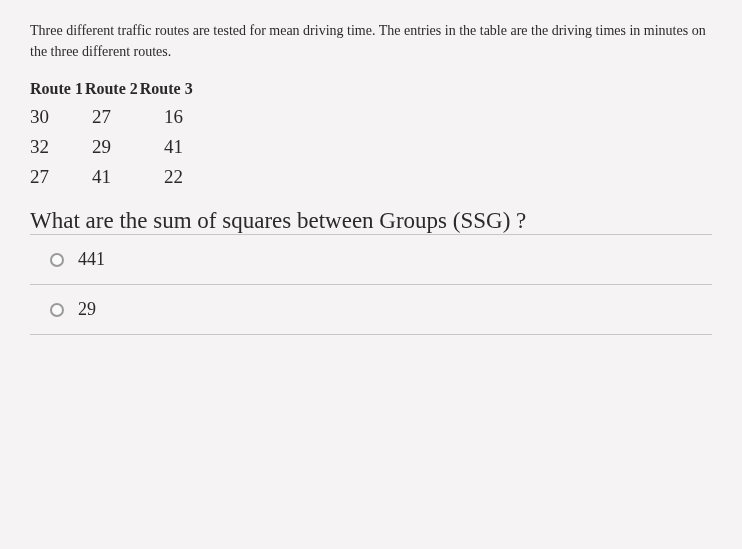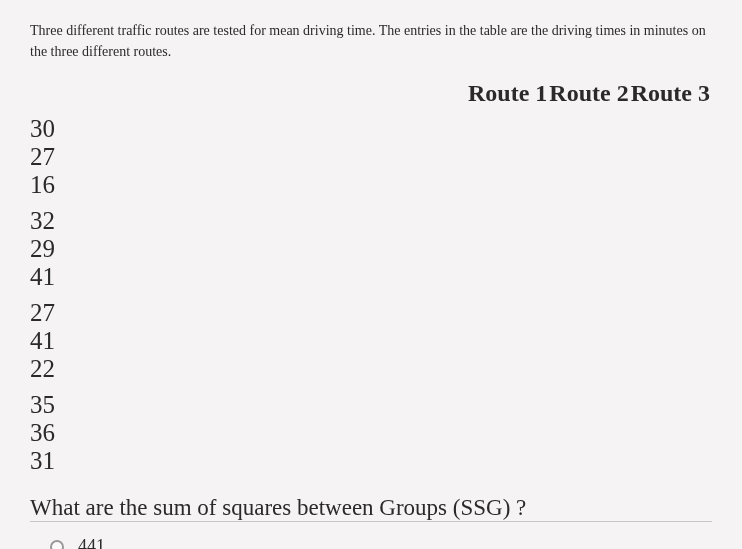--- a/index.html
+++ b/index.html
@@ -20,32 +20,30 @@
       line-height: 1.5;
       margin-bottom: 18px;
       font-weight: 500;
     }
     .data-table {
       margin-bottom: 20px;
     }
     .table-header {
       display: flex;
       font-weight: bold;
-      font-size: 24px;
+      font-size: 16px;
       margin-bottom: 8px;
-      justify-content: flex-end;
     }
     .table-header span {
       margin-right: 2px;
     }
     .table-row {
       display: flex;
-      font-size: 25px;
+      font-size: 19px;
       margin-bottom: 8px;
-      flex-direction: column;
     }
     .table-cell {
       width: 72px;
       text-align: left;
     }
     .table-cell:first-child {
       width: 62px;
     }
     .sub-question {
       font-size: 23px;
@@ -92,25 +90,20 @@
   <div class="table-row">
     <span class="table-cell">32</span>
     <span class="table-cell">29</span>
     <span class="table-cell">41</span>
   </div>
   <div class="table-row">
     <span class="table-cell">27</span>
     <span class="table-cell">41</span>
     <span class="table-cell">22</span>
   </div>
-  <div class="table-row">
-    <span class="table-cell">35</span>
-    <span class="table-cell">36</span>
-    <span class="table-cell">31</span>
-  </div>
 </div>
 
 <div class="sub-question">What are the sum of squares between Groups (SSG) ?</div>
 
 <div class="options">
   <div class="option">
     <div class="radio"></div>
     <span>441</span>
   </div>
   <div class="option">

